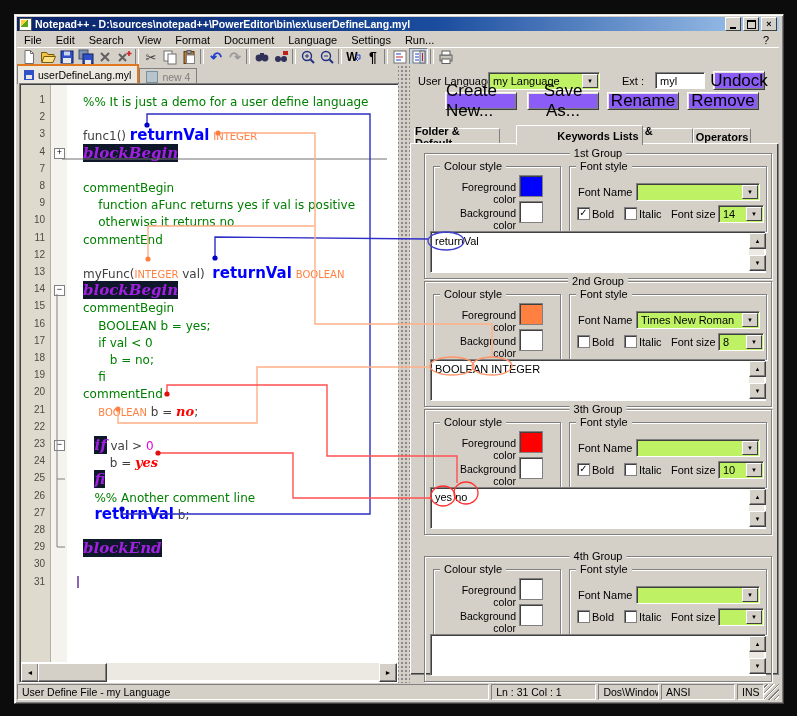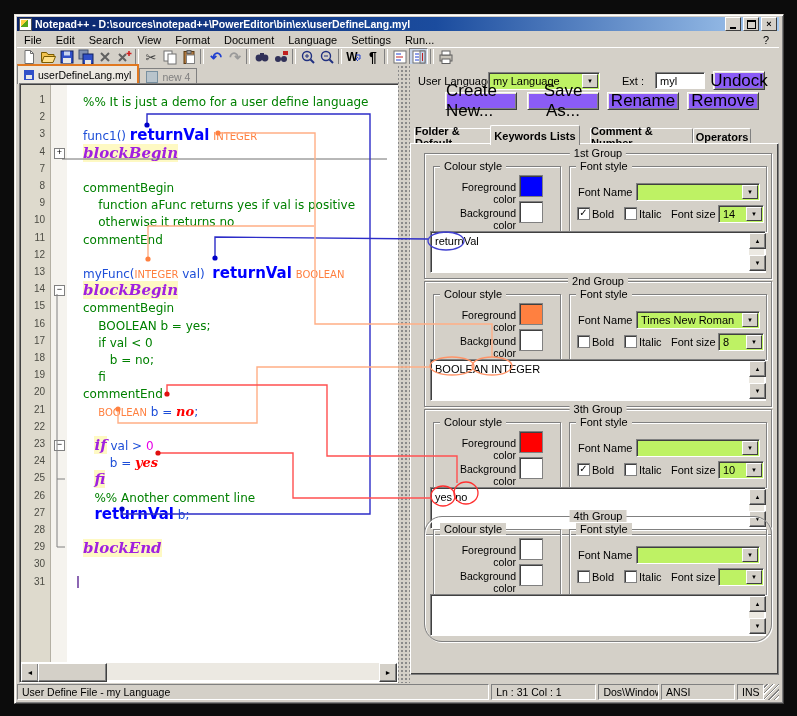--- a/index.html
+++ b/index.html
@@ -46,26 +46,26 @@
   .editor-frame{left:19px;top:83px;width:379px;height:598px;border:1px solid #808080;
     border-bottom-color:#fff;border-right-color:#fff;box-shadow:inset 1px 1px 0 #404040;background:#fff;}
   .editor-area{left:21px;top:85px;width:375px;height:577px;background:#fff;overflow:hidden;}
   .num-col{position:absolute;left:0;top:0;width:29px;height:100%;background:#dedacd;border-right:1px solid #b4b0a4;}
   .fold-col{position:absolute;left:30px;top:0;width:16px;height:100%;background:#f5f3ee;}
   .ed-row{position:absolute;left:0;width:100%;height:18px;white-space:pre;}
   .ed-num{position:absolute;left:0;top:2px;width:24px;text-align:right;font-size:10px;color:#4c4c44;}
   .fold-box{position:absolute;left:33px;top:4px;width:9px;height:9px;background:#fff;border:1px solid #808080;
     font-size:9px;line-height:7px;text-align:center;color:#000;}
   .ed-text{position:absolute;left:62px;top:0;height:18px;line-height:17px;}
-  .seg-def{color:#1d4ed8;font:12px "DejaVu Sans",sans-serif;}
+  .seg-def{color:#404040;font:12px "DejaVu Sans",sans-serif;}
   .seg-com{color:#008000;font:12px "DejaVu Sans",sans-serif;}
   .seg-kw1{color:#0000ff;font:bold 15px "DejaVu Sans",sans-serif;}
   .seg-kw2{color:#ff8040;font:10px "DejaVu Sans",sans-serif;}
   .seg-kw3{color:#ff0000;font:italic bold 13px "DejaVu Serif",serif;}
-  .seg-blk{color:#a020e0;font:italic bold 15px "DejaVu Serif",serif;background:#fef9c3;text-align:right;}
+  .seg-blk{color:#a020e0;font:italic bold 15px "DejaVu Serif",serif;background:#0f172a;text-align:right;}
   .seg-num{color:#e800e8;font:12px "DejaVu Sans",sans-serif;}
   
   .hscroll{left:21px;top:663px;width:376px;height:17px;background:#ece9e2;display:flex;}
   .sbtn{width:16px;height:17px;background:#d4d0c8;border:1px solid #fff;border-right-color:#404040;border-bottom-color:#404040;
     box-shadow:inset -1px -1px 0 #808080;font-size:7px;display:flex;align-items:center;justify-content:center;color:#000;flex:none;}
   .hthumb{position:absolute;left:17px;top:0;width:67px;height:17px;background:#d4d0c8;
     border:1px solid #fff;border-right-color:#404040;border-bottom-color:#404040;box-shadow:inset -1px -1px 0 #808080;}
   
   .splitter{left:398px;top:64px;width:12px;height:619px;background:#d4d0c8;
     background-image:radial-gradient(#8a8a8a 1px,transparent 1px);background-size:4px 4px;background-position:2px 1px;}
@@ -349,21 +349,21 @@
     </span>
     <span class="plabel" style="left:212px;top:11px;">Ext :</span>
     <span class="tfield" style="left:245px;top:8px;width:44px;height:13px;">myl</span>
     <span class="pbtn" style="left:303px;top:7px;width:50px;height:17px;">Undock</span>
     <span class="pbtn" style="left:35px;top:28px;width:70px;height:16px;">Create New...</span>
     <span class="pbtn" style="left:117px;top:28px;width:70px;height:16px;text-align:center;">Save As...</span>
     <span class="pbtn" style="left:197px;top:28px;width:70px;height:16px;">Rename</span>
     <span class="pbtn" style="left:277px;top:28px;width:70px;height:16px;">Remove</span>
 
     <span class="ptab" style="left:4px;top:64px;width:84px;height:16px;">Folder &amp; Default</span>
-    <span class="ptab active" style="left:80px;top:61px;width:88px;height:19px;">Keywords Lists</span>
+    <span class="ptab active" style="left:106px;top:61px;width:88px;height:19px;padding-left:37px;">Keywords Lists</span>
     <span class="ptab" style="left:180px;top:64px;width:101px;height:16px;">Comment &amp; Number</span>
     <span class="ptab" style="left:283px;top:64px;width:56px;height:16px;">Operators</span>
     <div class="tabpage"></div>
     <div id="groups">
         <div class="groupbox" style="top: 89px;">
           <span class="legend center">1st Group</span>
           <div class="subbox" style="left:8px;top:12px;width:126px;height:64px;">
             <span class="legend" style="left:6px;">Colour style</span>
             <span class="plabel" style="left:6px;top:14px;width:76px;text-align:right;font-size:10.5px;">Foreground color</span>
             <span class="swatch fgsw" style="left: 85px; top: 8px; width: 22px; height: 20px; background: rgb(0, 0, 255);"></span>
@@ -456,21 +456,21 @@
             </span>
           </div>
           <div class="kwbox" style="left:5px;top:77px;width:334px;height:40px;">
             <span class="kwtext">yes no</span>
             <span class="vscroll">
               <span class="vbtn" style="top:0;">▲</span>
               <span class="vbtn" style="bottom:0;">▼</span>
             </span>
           </div>
         </div>
-        <div class="groupbox" style="top: 452px; border-radius: 18px;">
+        <div class="groupbox" style="top: 492px;">
           <span class="legend center">4th Group</span>
           <div class="subbox" style="left:8px;top:12px;width:126px;height:64px;">
             <span class="legend" style="left:6px;">Colour style</span>
             <span class="plabel" style="left:6px;top:14px;width:76px;text-align:right;font-size:10.5px;">Foreground color</span>
             <span class="swatch fgsw" style="left: 85px; top: 8px; width: 22px; height: 20px; background: rgb(255, 255, 255);"></span>
             <span class="plabel" style="left:6px;top:40px;width:76px;text-align:right;font-size:10.5px;">Background color</span>
             <span class="swatch bgsw" style="left: 85px; top: 34px; width: 22px; height: 20px; background: rgb(255, 255, 255);"></span>
           </div>
           <div class="subbox" style="left:144px;top:12px;width:196px;height:64px;">
             <span class="legend" style="left:6px;">Font style</span>

